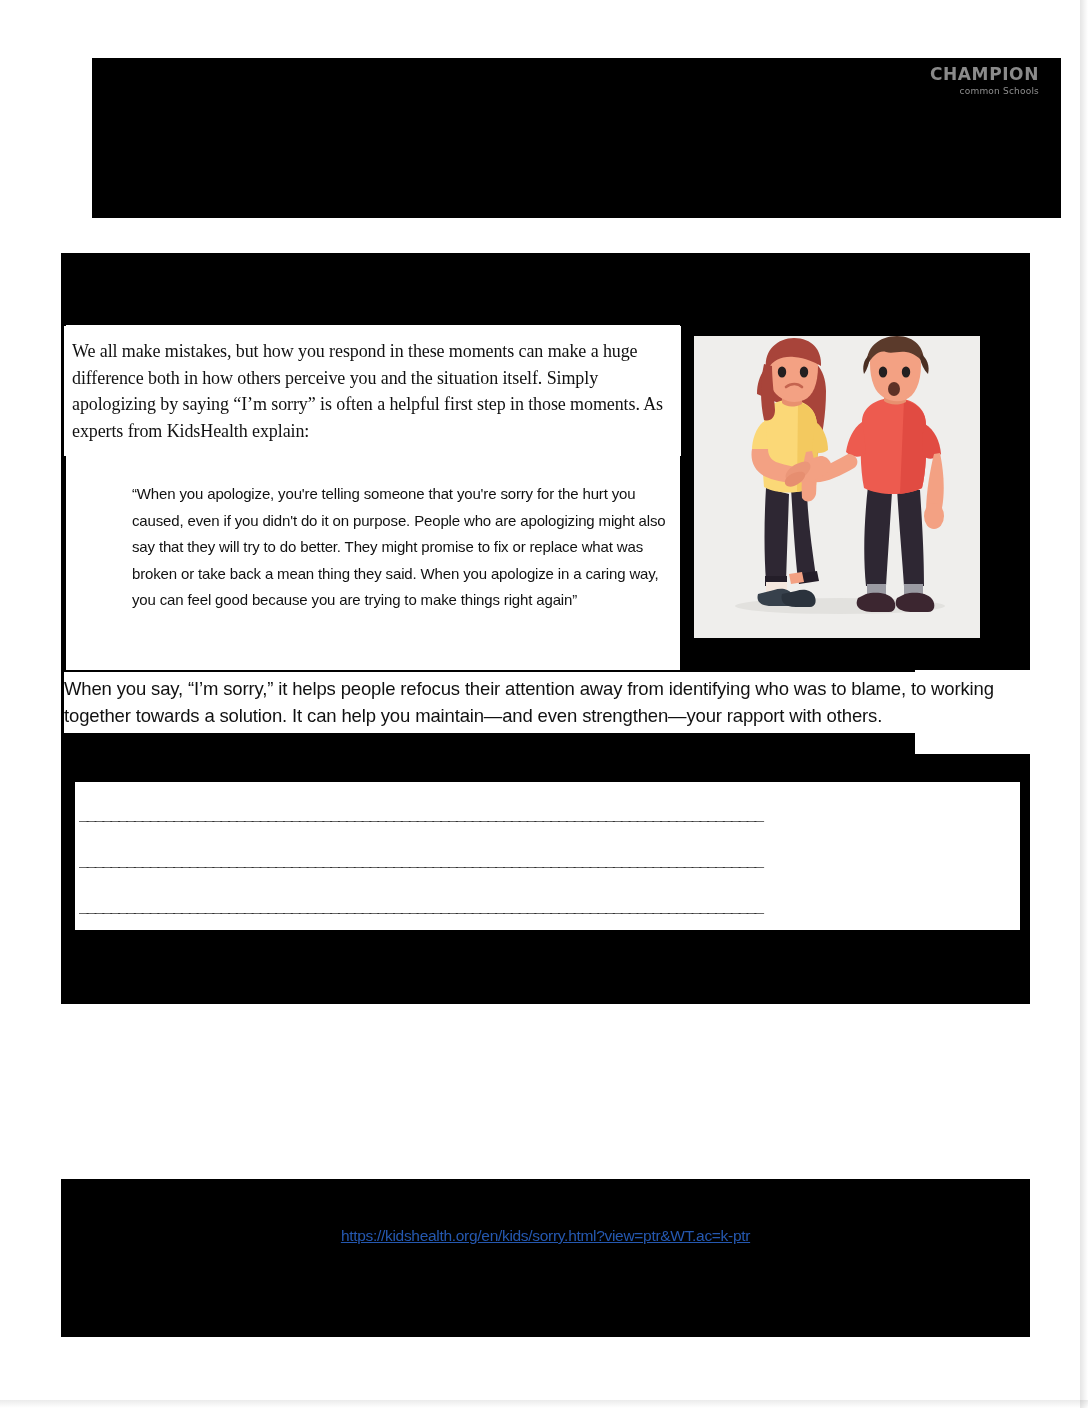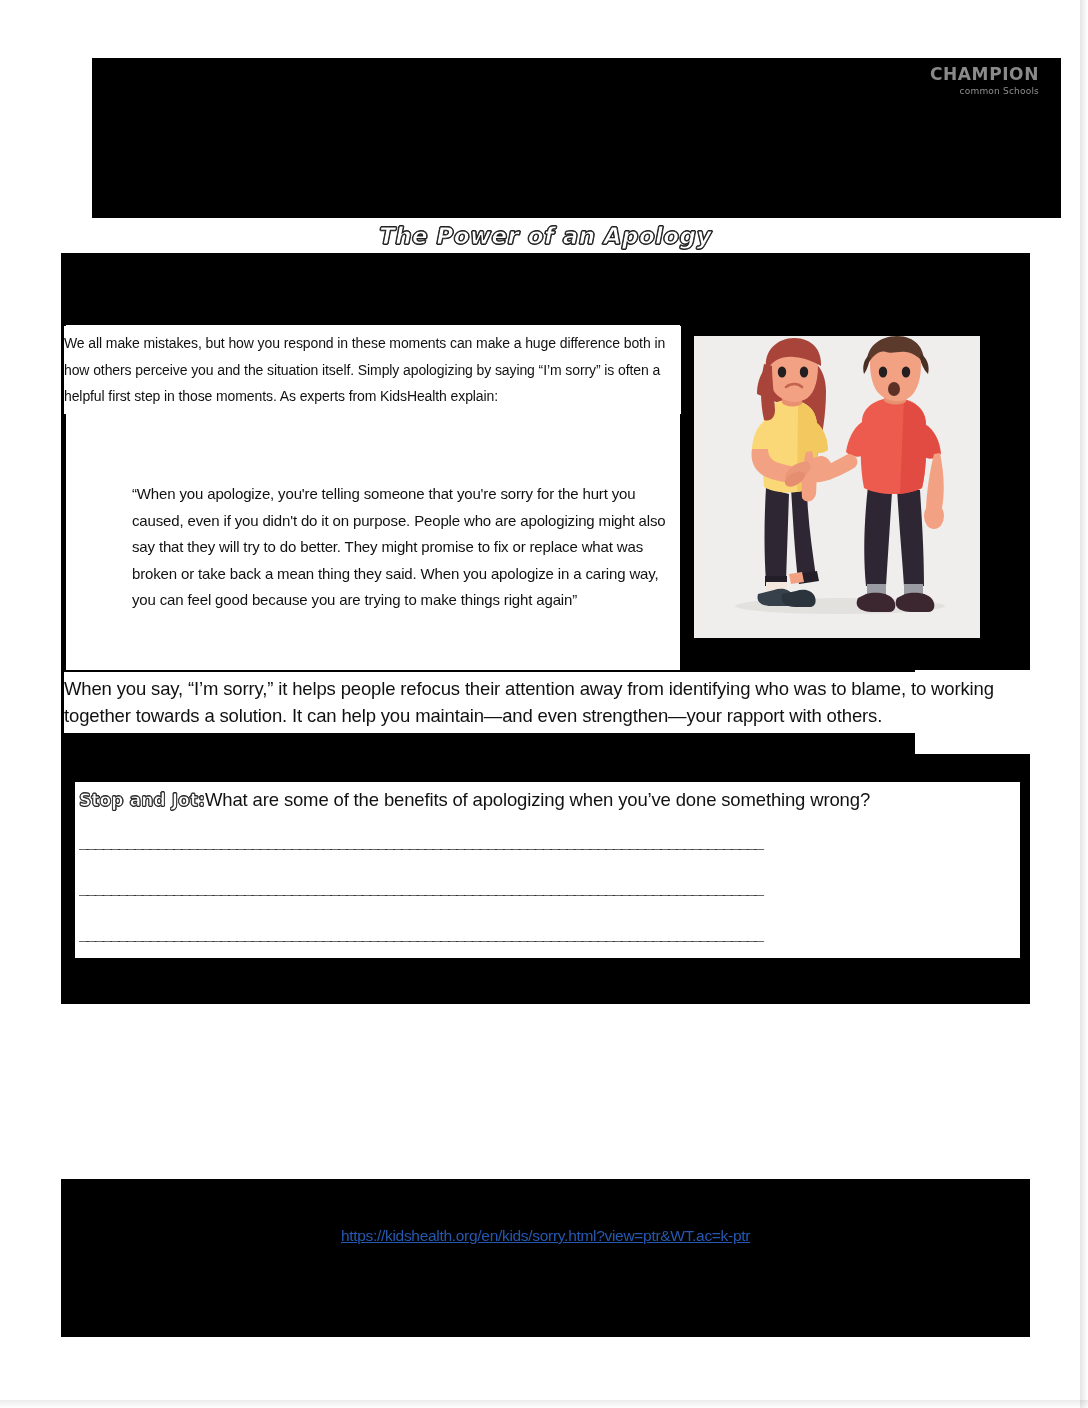--- a/index.html
+++ b/index.html
@@ -117,23 +117,23 @@
   }
   #intro-text {
     position: absolute;
     left: 64px; top: 326px;
     width: 617px;
     background: #ffffff;
     padding: 4px 0 4px 0;
     box-sizing: border-box;
   }
   #intro-text p {
-    margin: 0;
-    font-family: Liberation Sans, sans-serif;
-    font-size: 14px;
+    margin: 8px;
+    font-family: Liberation Serif, serif;
+    font-size: 18px;
     line-height: 26.5px;
     color: #111111;
     letter-spacing: -0.1px;
   }
 
   
   #quote-box {
     position: absolute;
     left: 124px; top: 477px;
     width: 556px;
@@ -265,23 +265,20 @@
 
 <div id="page">
 
   <div class="band" id="header-band">
     <div id="logo">
       <span class="logo-main">CHAMPION</span>
       <span class="logo-sub">common Schools</span>
     </div>
   </div>
 
-  <div id="title-strip">
-    <span id="page-title">The Power of an Apology</span>
-  </div>
 
   <div class="band" id="subtitle-band"></div>
 
   <div class="band" id="intro-black-left"></div>
   <div class="band" id="intro-black-right"></div>
 
   <div id="intro-text">
     <p>We all make mistakes, but how you respond in these moments can make a huge difference both in how others perceive you and the situation itself. Simply apologizing by saying “I’m sorry” is often a helpful first step in those moments. As experts from KidsHealth explain:</p>
   </div>
 
@@ -374,23 +371,20 @@
 
   <div id="body2-wrap">
     <div id="body2">
       <p>When you say, “I’m sorry,” it helps people refocus their attention away from identifying who was to blame, to working together towards a solution. It can help you maintain—and even strengthen—your rapport with others.</p>
     </div>
   </div>
 
   <div class="band" id="jot-band"></div>
 
   <div id="jot-inner">
-    <div id="jot-question">
-      <span id="jot-label">Stop and Jot:</span><span>What are some of the benefits of apologizing when you’ve done something wrong?</span>
-    </div>
     <div id="answer-lines">
       <span class="answer-line">_______________________________________________________________________________________</span>
       <span class="answer-line">_______________________________________________________________________________________</span>
       <span class="answer-line">_______________________________________________________________________________________</span>
     </div>
   </div>
 
   <div id="mid-white"></div>
 
   <div class="band" id="footer-band">

